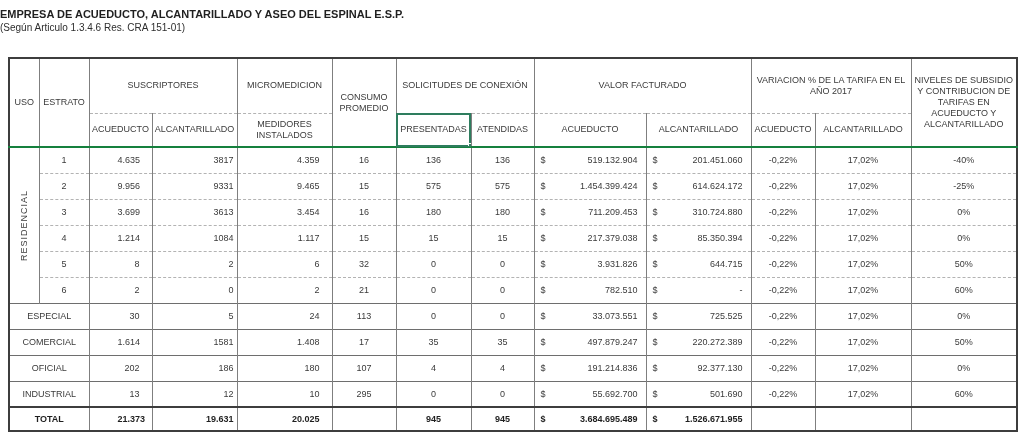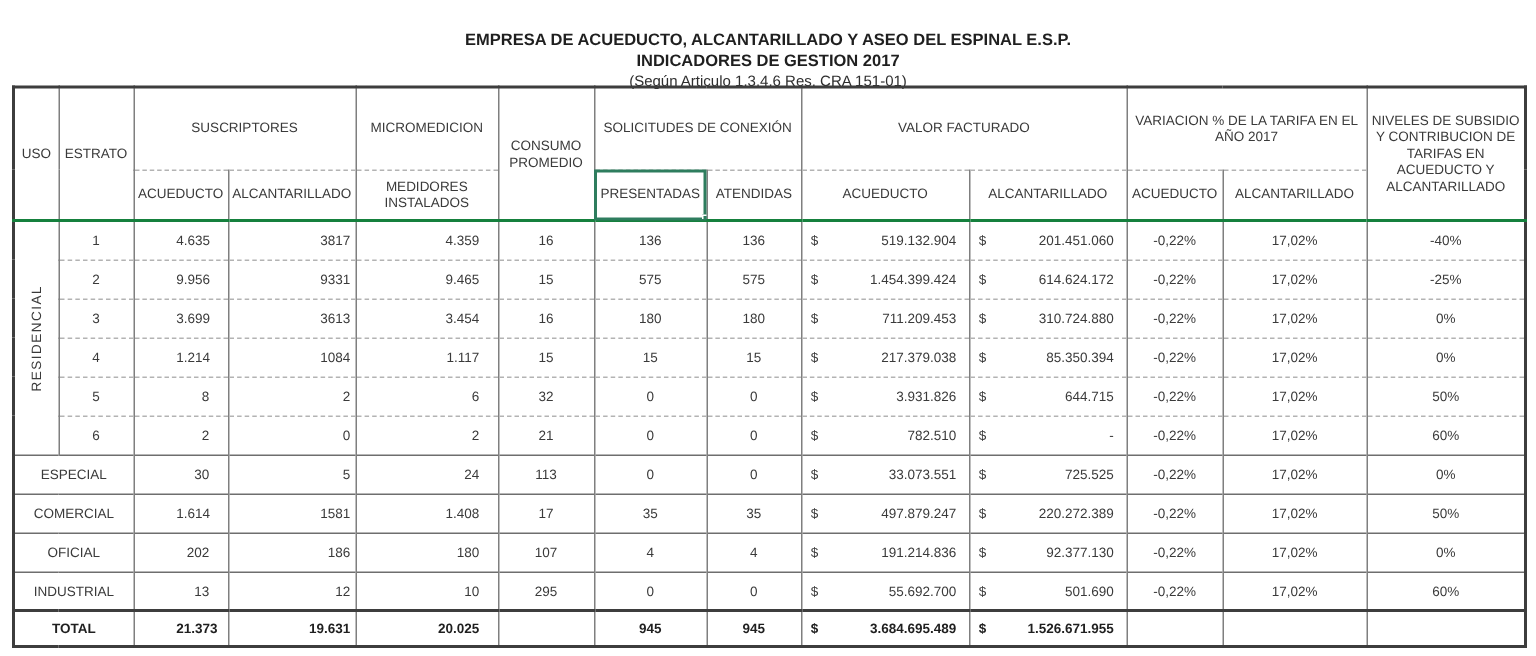--- a/index.html
+++ b/index.html
@@ -1,21 +1,21 @@
 <!DOCTYPE html>
 <html style="--sel: #2e7d5e;"><head>
 <meta charset="utf-8">
 <style>
   * { box-sizing: border-box; }
   html,body { margin:0; padding:0; }
   body {
     width:1024px; height:437px; overflow:hidden; background:#ffffff;
     font-family:"Liberation Sans", sans-serif; position:relative;
   }
-  .titles { text-align:center; padding-top:20px; }
+  .titles { text-align:left; padding-top:7px; }
   .t1, .t2 { font-size:11px; font-weight:bold; color:#1f1f1f; line-height:14px; }
   .t3 { font-size:10px; color:#2e2e2e; line-height:13px; }
 
   table.sheet {
     position:absolute; left:8px; top:57px; width:1008px;
     border-collapse:collapse; table-layout:fixed;
     border:2px solid #3d3d3d;
   }
   th, td {
     border-left:1px solid #7f7f7f; border-right:1px solid #7f7f7f;
@@ -51,21 +51,20 @@
   th.selected .handle {
     position:absolute; right:-2px; bottom:-2px; width:5px; height:5px;
     background:var(--sel,#2e7d5e); border:1px solid #ffffff;
   }
 </style>
 </head>
 <body>
 
 <div class="titles">
   <div class="t1">EMPRESA DE ACUEDUCTO, ALCANTARILLADO Y ASEO DEL ESPINAL E.S.P.</div>
-  <div class="t2">INDICADORES DE GESTION 2017</div>
   <div class="t3">(Según Articulo 1.3.4.6 Res. CRA 151-01)</div>
 </div>
 
 <table class="sheet">
   <colgroup>
     <col style="width:30px">
       <col style="width:50px">
       <col style="width:63px">
       <col style="width:85px">
     <col style="width:95px">

